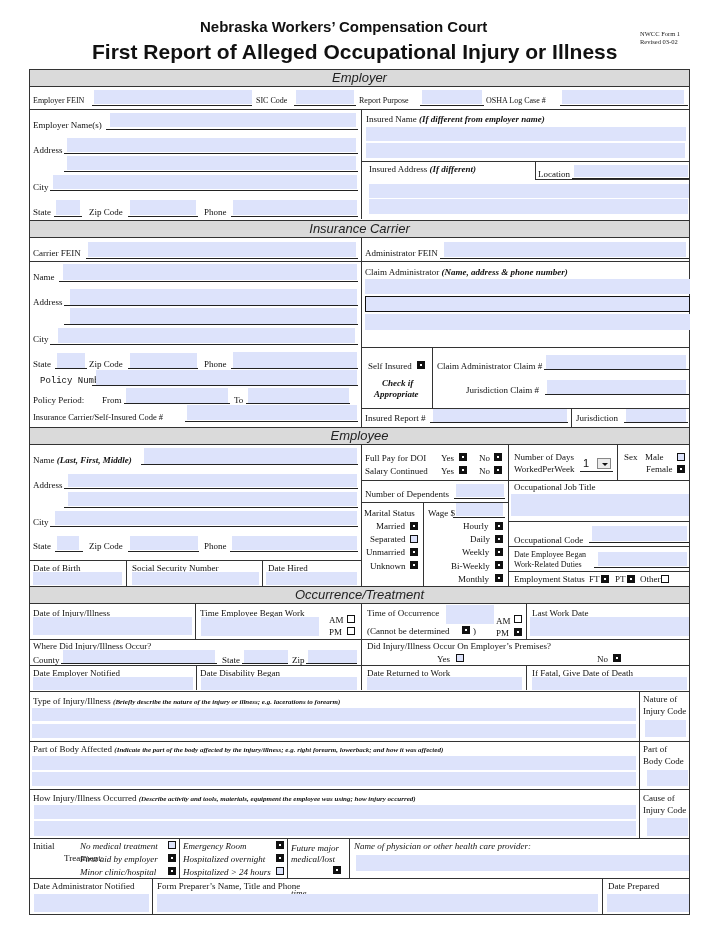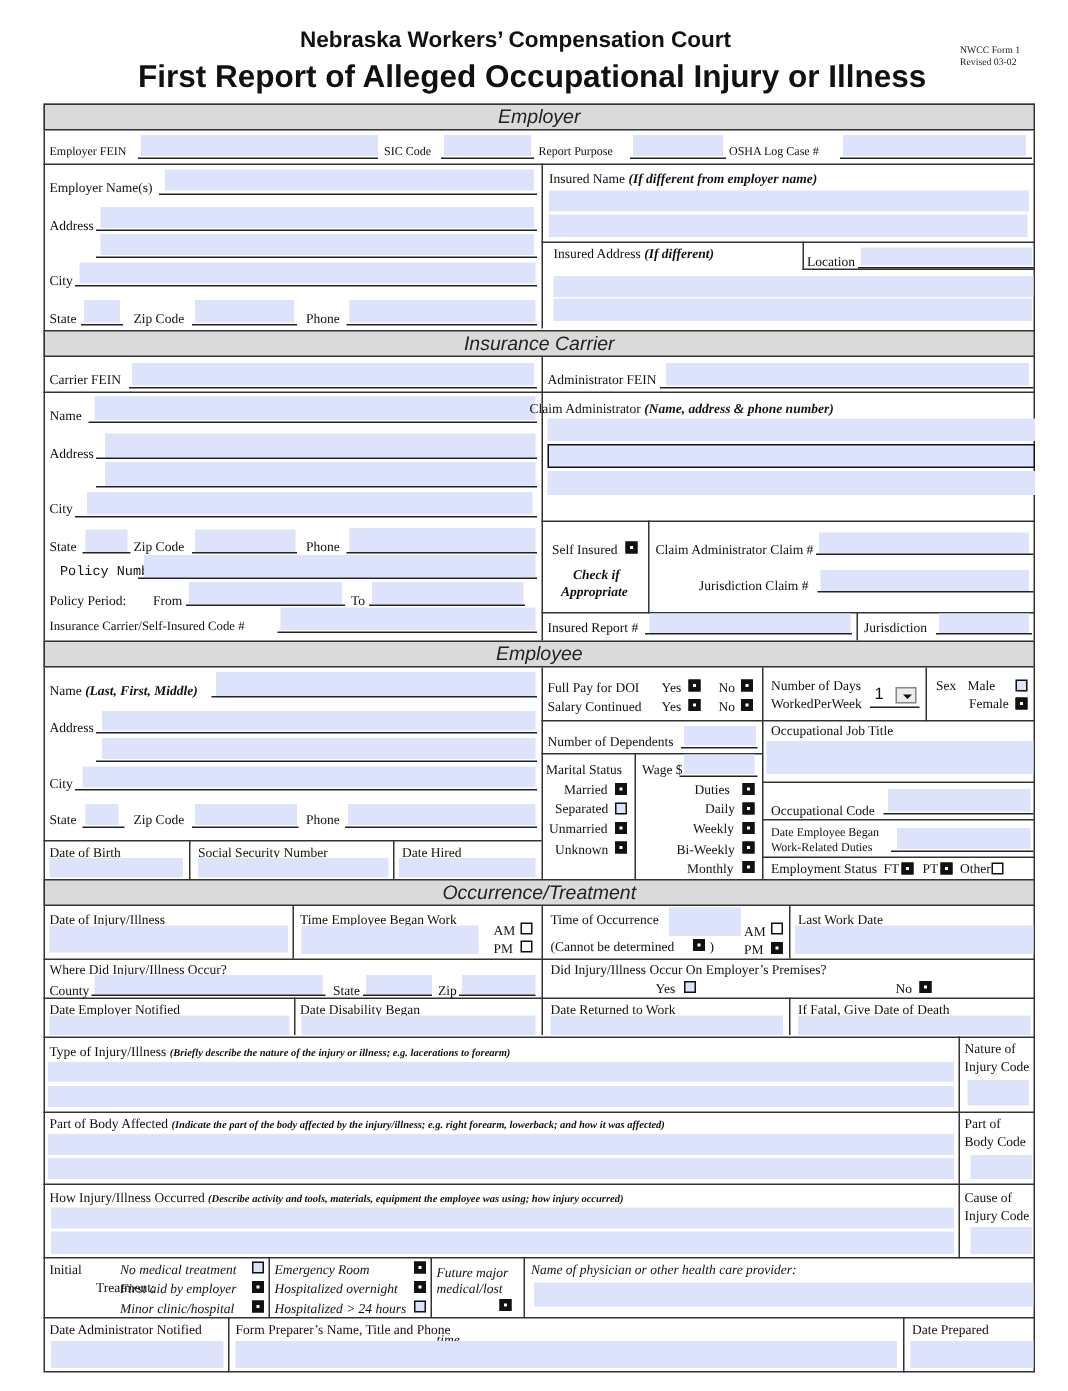--- a/index.html
+++ b/index.html
@@ -130,21 +130,21 @@
 <span class="lbl" style="left:102px;top:395px;">From</span>
 <div class="fld" style="left:126px;top:388px;width:102px;height:15px;"></div>
 <div class="ul" style="left:124px;top:403px;width:106px;"></div>
 <span class="lbl" style="left:234px;top:395px;">To</span>
 <div class="fld" style="left:248px;top:388px;width:101px;height:15px;"></div>
 <div class="ul" style="left:246px;top:403px;width:104px;"></div>
 <span class="lbl" style="left:33px;top:412px;font-size:8.5px;">Insurance Carrier/Self-Insured Code #</span>
 <div class="fld" style="left:187px;top:405px;width:170px;height:15px;"></div>
 <div class="ul" style="left:185px;top:421px;width:173px;"></div>
 
-<span class="lbl" style="left:353px;top:267px;"><span>Claim Administrator</span> <i>(Name, address &amp; phone number)</i></span>
+<span class="lbl" style="left:365px;top:267px;"><span>Claim Administrator</span> <i>(Name, address &amp; phone number)</i></span>
 <div class="fld" style="left:365px;top:279px;width:325px;height:15px;"></div>
 <div class="fld" style="left:365px;top:296px;width:325px;height:16px;border:1px solid #111;"></div>
 <div class="fld" style="left:365px;top:314px;width:325px;height:16px;"></div>
 <div class="hl" style="left:361px;top:347px;width:329px;"></div>
 <div class="vl" style="left:432px;top:347px;height:62px;"></div>
 <span class="lbl" style="left:368px;top:361px;">Self Insured</span>
 <div class="cb blk" style="left:417px;top:361px;"></div>
 <span class="lbl it" style="left:382px;top:378px;">Check if</span>
 <span class="lbl it" style="left:374px;top:389px;">Appropriate</span>
 <span class="lbl" style="left:437px;top:361px;">Claim Administrator Claim #</span>
@@ -235,21 +235,21 @@
 <span class="lbl" style="left:370px;top:534px;">Separated</span>
 <div class="cb" style="left:410px;top:535px;"></div>
 <span class="lbl" style="left:366px;top:547px;">Unmarried</span>
 <div class="cb blk" style="left:410px;top:548px;"></div>
 <span class="lbl" style="left:370px;top:561px;">Unknown</span>
 <div class="cb blk" style="left:410px;top:561px;"></div>
 
 <span class="lbl" style="left:428px;top:508px;">Wage $</span>
 <div class="fld" style="left:456px;top:503px;width:47px;height:13px;"></div>
 <div class="ul" style="left:453px;top:517px;width:52px;"></div>
-<span class="lbl" style="left:463px;top:521px;">Duties</span>
+<span class="lbl" style="left:463px;top:521px;">Hourly</span>
 <div class="cb blk" style="left:495px;top:522px;"></div>
 <span class="lbl" style="left:470px;top:534px;">Daily</span>
 <div class="cb blk" style="left:495px;top:535px;"></div>
 <span class="lbl" style="left:462px;top:547px;">Weekly</span>
 <div class="cb blk" style="left:495px;top:548px;"></div>
 <span class="lbl" style="left:451px;top:561px;">Bi-Weekly</span>
 <div class="cb blk" style="left:495px;top:561px;"></div>
 <span class="lbl" style="left:458px;top:574px;">Monthly</span>
 <div class="cb blk" style="left:495px;top:574px;"></div>
 

